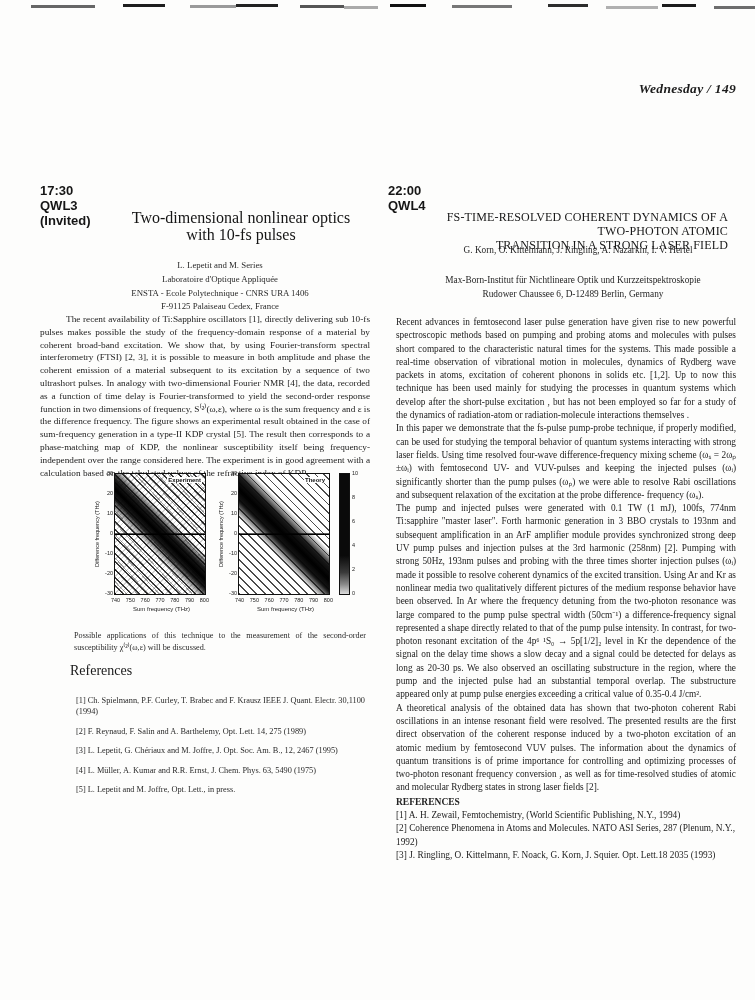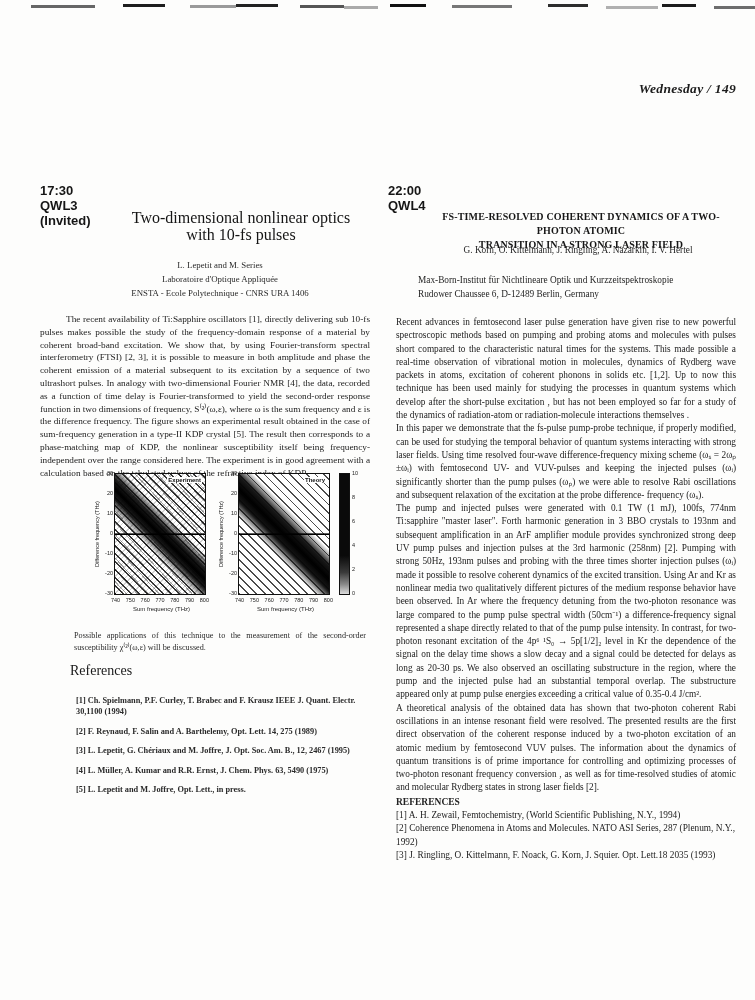--- a/index.html
+++ b/index.html
@@ -90,33 +90,33 @@
     display:flex;flex-direction:column;justify-content:space-between;
     height:126px;margin-top:-3px;margin-left:2px;
     font-family:"Liberation Sans", sans-serif;font-size:5.5px;color:#222;
   }
   
   .l-caption{
     position:absolute;left:34px;top:447px;width:292px;
     font-size:8.2px;line-height:11.5px;text-align:justify;color:#2a2a2a;
   }
   .l-refhead{position:absolute;left:30px;top:480px;font-size:14px;color:#1a1a1a;}
-  .l-refs{position:absolute;left:36px;top:512px;width:300px;font-size:8.3px;color:#2a2a2a;font-weight:bold;}
+  .l-refs{position:absolute;left:36px;top:512px;width:300px;font-size:8.3px;color:#2a2a2a;}
   .l-refs div{margin-bottom:8.5px;line-height:11px;}
   
   .r-title{
-    position:absolute;left:46px;right:0;top:27px;text-align:center;
-    font-weight:bold;font-size:10px;line-height:14px;letter-spacing:.15px;color:#161616;
+    position:absolute;left:46px;right:0;top:27px;text-align:right;
+    font-weight:normal;font-size:12px;line-height:14px;letter-spacing:.15px;color:#161616;
   }
   .r-authors{
     position:absolute;left:40px;right:0;top:62px;text-align:center;
     font-size:9.3px;color:#252525;
   }
   .r-affil{
-    position:absolute;left:30px;right:0;top:90px;text-align:left;
+    position:absolute;left:30px;right:0;top:90px;text-align:center;
     font-size:9.3px;line-height:14px;color:#252525;
   }
   .r-body{
     position:absolute;left:8px;top:133px;width:340px;
     text-align:justify;font-size:9.3px;line-height:13.3px;color:#222;
   }
   .r-body p{margin:0;}
   .r-refhead{font-weight:bold;font-size:9.5px;margin-top:1px;}
 </style>
 </head>
@@ -146,20 +146,21 @@
 
   <div class="l-title">
     <div>Two-dimensional nonlinear optics</div>
     <div>with 10-fs pulses</div>
   </div>
 
   <div class="l-authors">
     <div>L. Lepetit and M. Series</div>
     <div>Laboratoire d'Optique Appliquée</div>
     <div>ENSTA - Ecole Polytechnique - CNRS URA 1406</div>
+    <div>F-91125 Palaiseau Cedex, France</div>
   </div>
 
   <div class="l-abstract">The recent availability of Ti:Sapphire oscillators [1], directly delivering sub 10-fs pulses makes possible the study of the frequency-domain response of a material by coherent broad-band excitation. We show that, by using Fourier-transform spectral interferometry (FTSI) [2, 3], it is possible to measure in both amplitude and phase the coherent emission of a material subsequent to its excitation by a sequence of two ultrashort pulses. In analogy with two-dimensional Fourier NMR [4], the data, recorded as a function of time delay is Fourier-transformed to yield the second-order response function in two dimensions of frequency, S⁽²⁾(ω,ε), where ω is the sum frequency and ε is the difference frequency. The figure shows an experimental result obtained in the case of sum-frequency generation in a type-II KDP crystal [5]. The result then corresponds to a phase-matching map of KDP, the nonlinear susceptibility itself being frequency-independent over the range considered here. The experiment is in good agreement with a calculation based on the tabulated values of the refractive index of KDP.</div>
 
   <div class="l-figure">
     <div class="pgroup">
       <div class="ylabel">
           <span>Difference frequency (THz)</span>
         </div>
       <div class="yticks">

